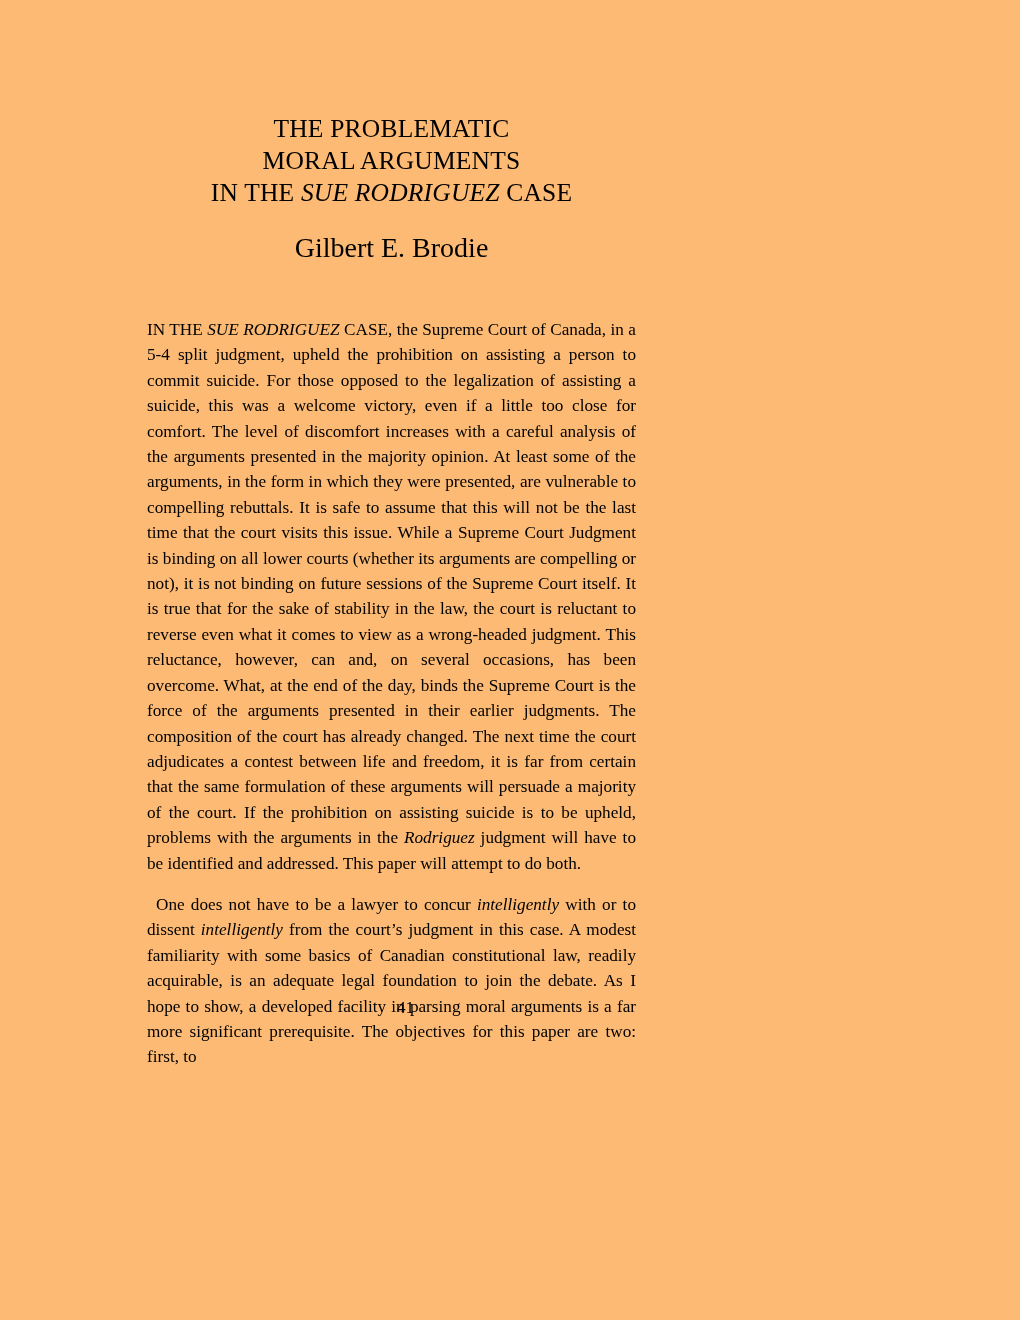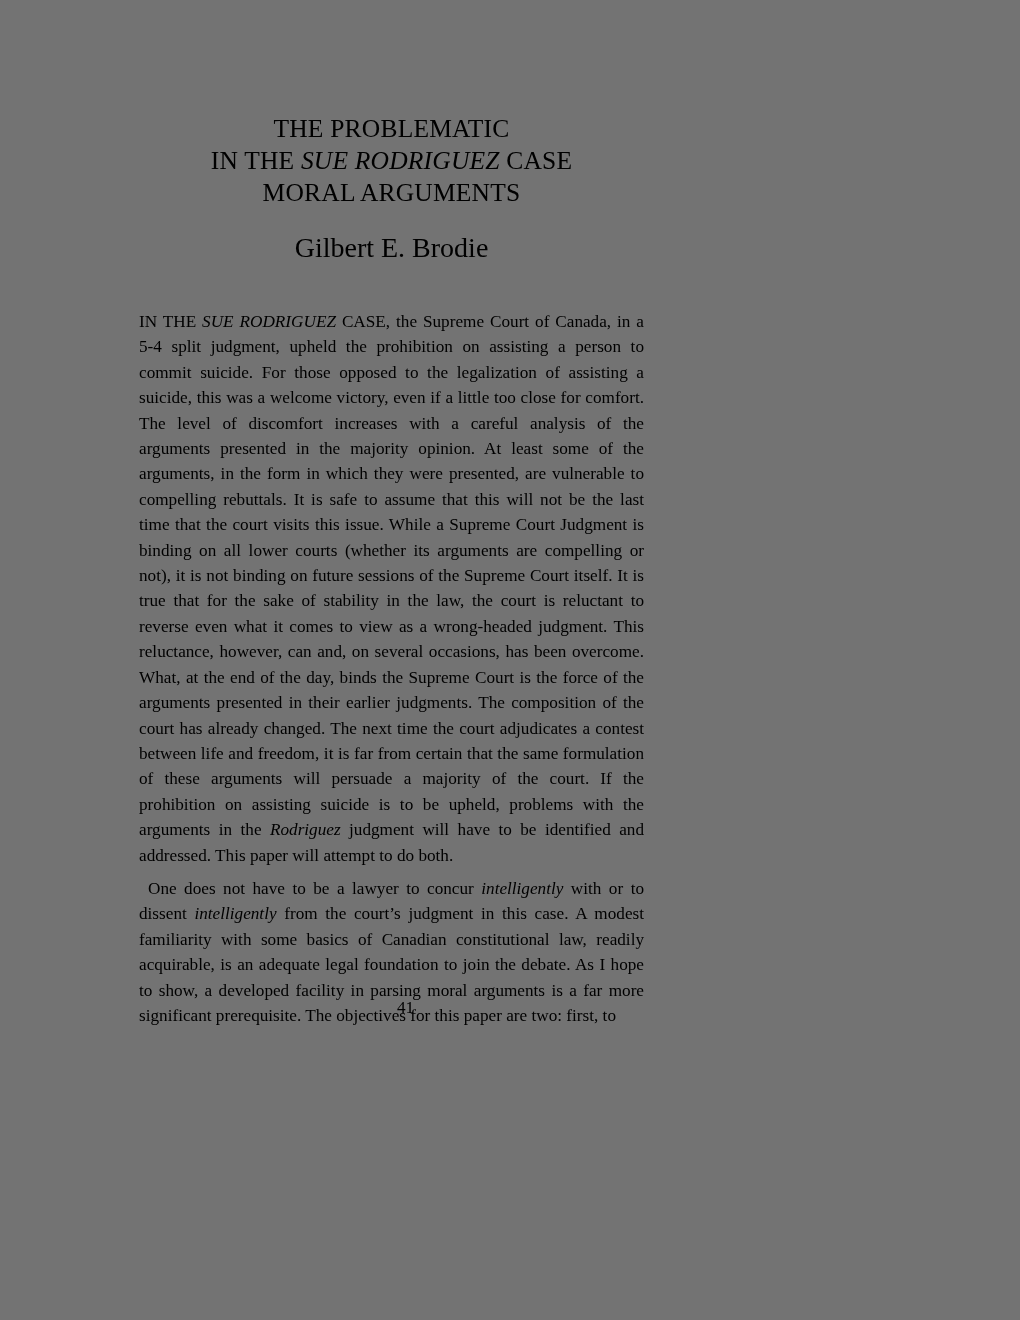--- a/index.html
+++ b/index.html
@@ -13,21 +13,21 @@
     height: 1320px;
     font-family: "Liberation Serif", "DejaVu Serif", serif;
     color: #000000;
     -webkit-font-smoothing: antialiased;
   }
 
   .page {
     position: relative;
     width: 1020px;
     height: 1320px;
-    background: #737373;
+    background: #fdba74;
     overflow: hidden;
   }
 
   
   .title-block {
     position: absolute;
     left: 131px;
     top: 113px;
     width: 521px;
     text-align: center;
@@ -58,21 +58,21 @@
   }
 
   
   .body-block {
     position: absolute;
     left: 131px;
     top: 301px;
     width: 521px;
   }
   .para {
-    margin: 8px;
+    margin: 16px;
     font-size: 17.2px;
     line-height: 25.4px;
     text-align: justify;
     text-justify: inter-word;
     hyphens: none;
   }
   .para + .para {
     text-indent: 9px;
   }
   .para .ital {
@@ -97,22 +97,22 @@
     line-height: 22px;
   }
 </style>
 </head>
 <body>
 
 <div class="page">
 
   <div class="title-block">
     <div class="title-line">THE PROBLEMATIC</div>
+    <div class="title-line">MORAL ARGUMENTS</div>
     <div class="title-line"><span>IN THE </span><span class="ital">SUE RODRIGUEZ</span><span> CASE</span></div>
-    <div class="title-line">MORAL ARGUMENTS</div>
   </div>
 
   <div class="author-block">
     <div class="author-name">Gilbert E. Brodie</div>
   </div>
 
   <div class="body-block">
     <p class="para"><span class="smallcaps"><span>IN THE </span><span class="ital">SUE RODRIGUEZ</span><span> CASE,</span></span><span> the Supreme Court of Canada, in a 5-4 split judgment, upheld the prohibition on assisting a person to commit suicide.  For those opposed to the legalization of assisting a suicide, this was a welcome victory, even if a little too close for comfort.  The level of discomfort increases with a careful analysis of the arguments presented in the majority opinion.  At least some of the arguments, in the form in which they were presented, are vulnerable to compelling rebuttals.  It is safe to assume that this will not be the last time that the court visits this issue. While a Supreme Court Judgment is binding on all lower courts (whether its arguments are compelling or not), it is not binding on future sessions of the Supreme Court itself.  It is true that for the sake of stability in the law, the court is reluctant to reverse even what it comes to view as a wrong-headed judgment.  This reluctance, however, can and, on several occasions, has been overcome.  What, at the end of the day, binds the Supreme Court is the force of the arguments presented in their earlier judgments.  The composition of the court has already changed. The next time the court adjudicates a contest between life and freedom, it is far from certain that the same formulation of these arguments will persuade a majority of the court.  If the prohibition on assisting suicide is to be upheld, problems with the arguments in the </span><span class="ital">Rodriguez</span><span> judgment will have to be identified and addressed.  This paper will attempt to do both.</span></p>
 
     <p class="para"><span>One does not have to be a lawyer to concur </span><span class="ital">intelligently</span><span> with or to dissent </span><span class="ital">intelligently</span><span> from the court’s judgment in this case.  A modest familiarity with some basics of Canadian constitutional law, readily acquirable, is an adequate legal foundation to join the debate.  As I hope to show, a developed facility in parsing moral arguments is a far more significant prerequisite.  The objectives for this paper are two: first, to</span></p>

